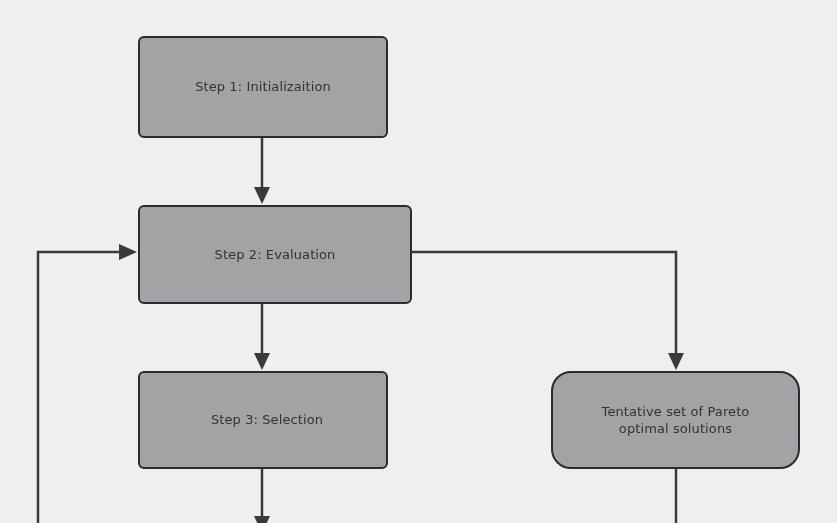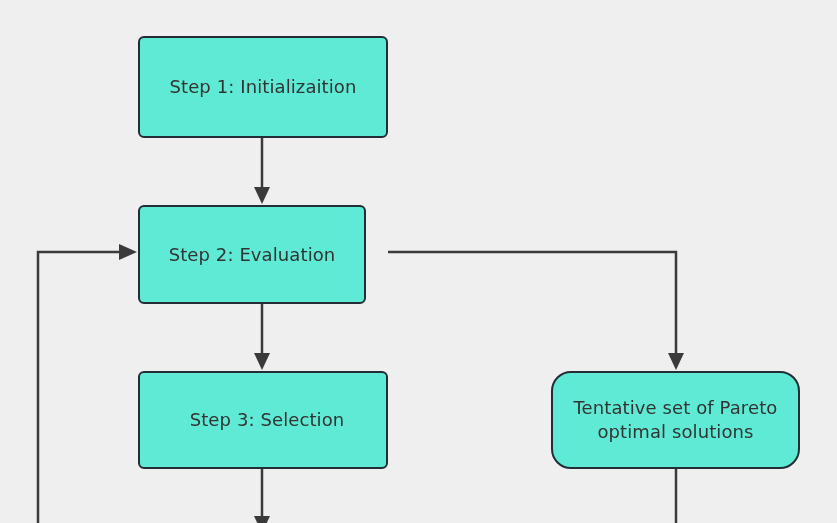--- a/index.html
+++ b/index.html
@@ -22,35 +22,35 @@
   #edges {
     position: absolute;
     left: 0;
     top: 0;
     width: 837px;
     height: 523px;
   }
   .node {
     position: absolute;
     box-sizing: border-box;
-    background: #5eead4;
+    background: #a3a3a3;
     border: 2px solid #242c36;
     border-radius: 6px;
     display: flex;
     align-items: center;
     justify-content: center;
     text-align: center;
     color: #333333;
-    font-size: 18px;
+    font-size: 13px;
     line-height: 1.32;
     letter-spacing: 0.1px;
     white-space: pre-line;
   }
   #node-init     { left: 138px; top: 36px;  width: 250px; height: 102px; }
-  #node-eval     { left: 138px; top: 205px; width: 228px; height: 99px;  }
+  #node-eval     { left: 138px; top: 205px; width: 274px; height: 99px;  }
   #node-select   { left: 138px; top: 371px; width: 250px; height: 98px; padding-left: 8px;  }
   #node-pareto   { left: 551px; top: 371px; width: 249px; height: 98px; border-radius: 20px;  }
 </style>
 </head>
 <body>
 
 <div id="canvas">
 
   <svg id="edges" viewBox="0 0 837 523" width="837" height="523" xmlns="http://www.w3.org/2000/svg">
 

